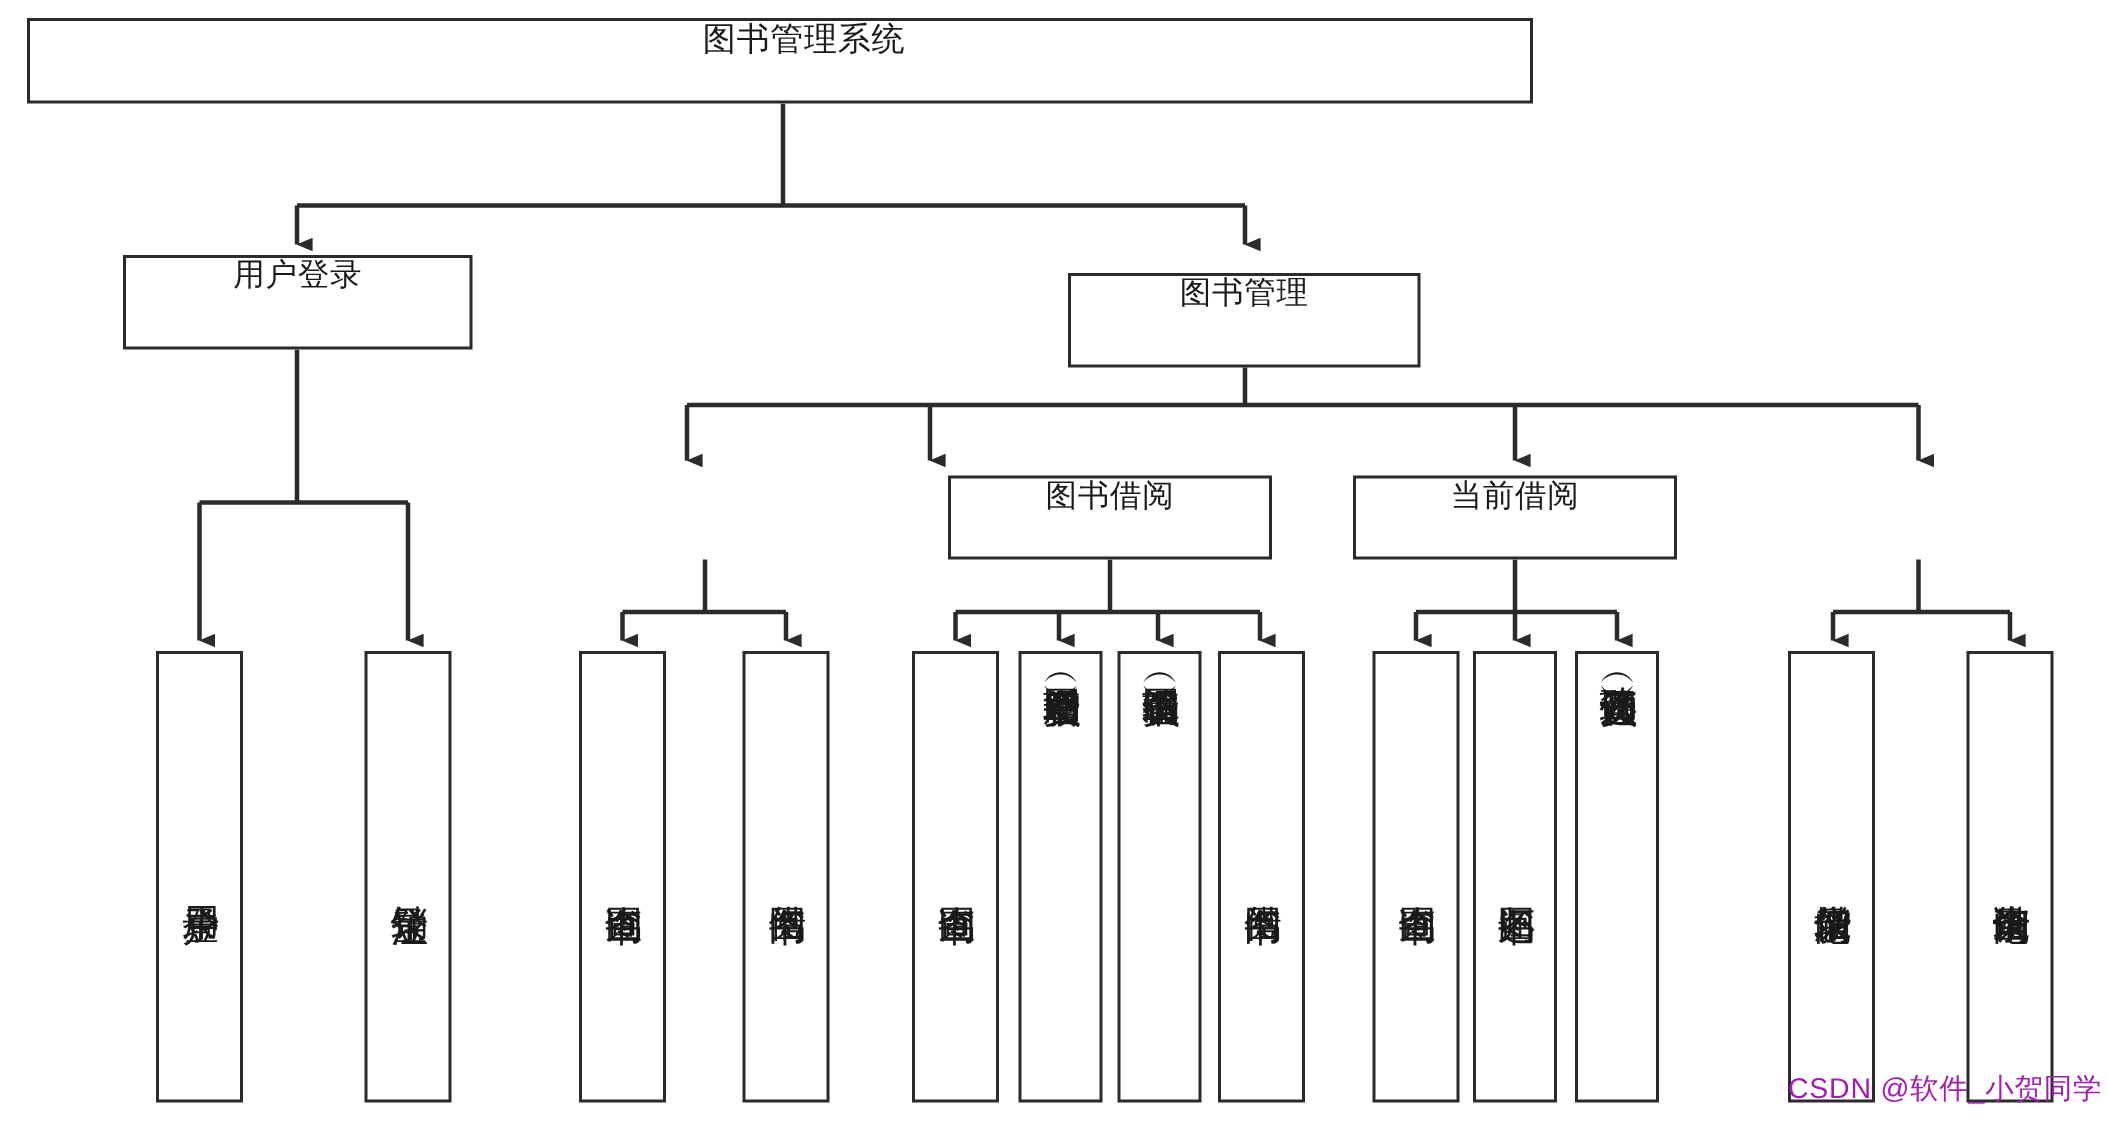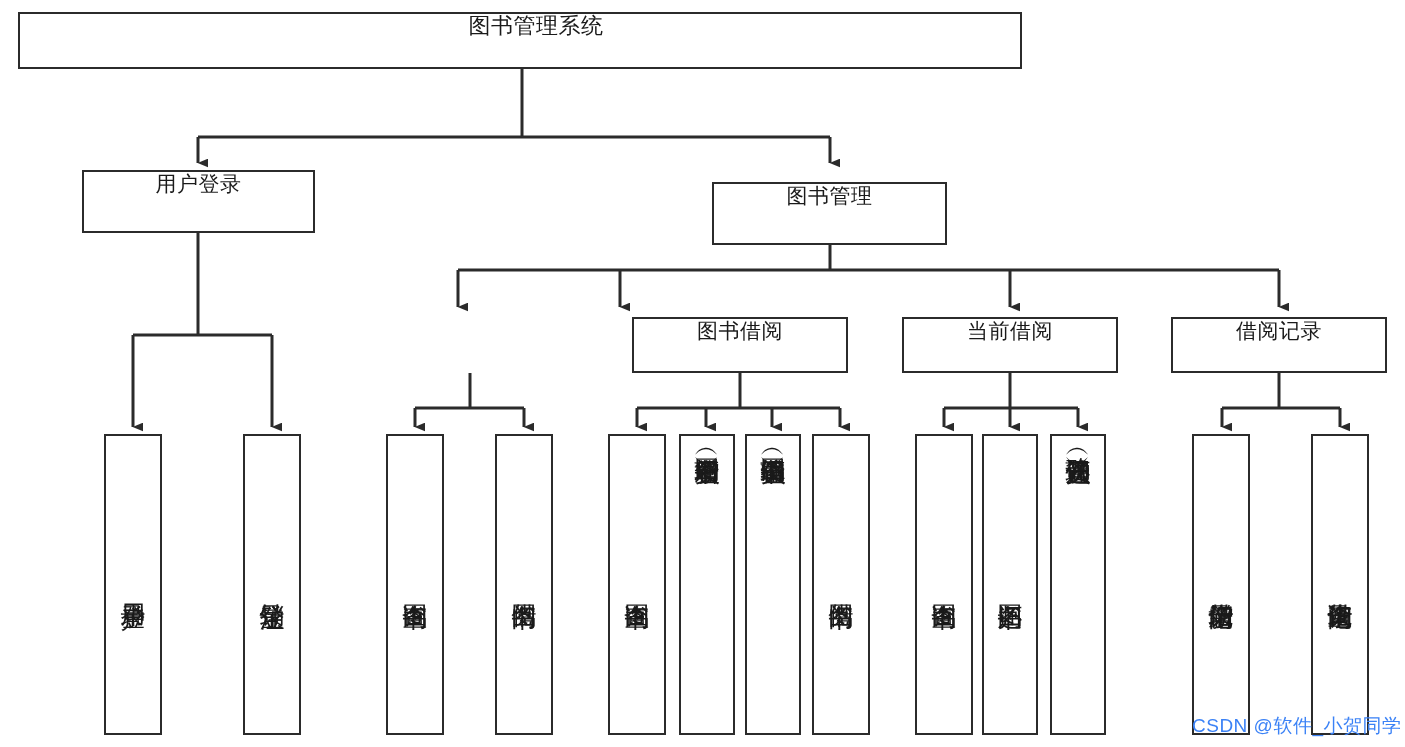--- a/index.html
+++ b/index.html
@@ -26,21 +26,21 @@
     text-orientation:upright;
     font-size:25px;
     line-height:1.08;
     height:auto;
     width:auto;
     padding:2px 0 2px 0;
     white-space:nowrap;
   }
   .watermark{
     position:absolute;
-    color:#3b82f6;
+    color:#a21caf;
     font-size:19px;
     white-space:nowrap;
     letter-spacing:0.5px;
   }
 </style>
 </head>
 <body>
 
 <div id="stage">
 
@@ -104,23 +104,20 @@
   <div class="node h" style="left:712px;top:182px;width:235px;height:63px;">
     <span class="lbl">图书管理</span>
   </div>
 
   <div class="node h" style="left:902px;top:317px;width:216px;height:56px;">
     <span class="lbl">当前借阅</span>
   </div>
   <div class="node h" style="left:632px;top:317px;width:216px;height:56px;">
     <span class="lbl">图书借阅</span>
   </div>
-  <div class="node h" style="left:1171px;top:317px;width:216px;height:56px;">
-    <span class="lbl">借阅记录</span>
-  </div>
 
   <div class="node v mid" style="left:104px;top:434px;width:58px;height:301px;">
     <span class="lbl">用户登录</span>
   </div>
   <div class="node v mid" style="left:243px;top:434px;width:58px;height:301px;">
     <span class="lbl">注销登录</span>
   </div>
 
   <div class="node v mid" style="left:386px;top:434px;width:58px;height:301px;">
     <span class="lbl">查询图书</span>

